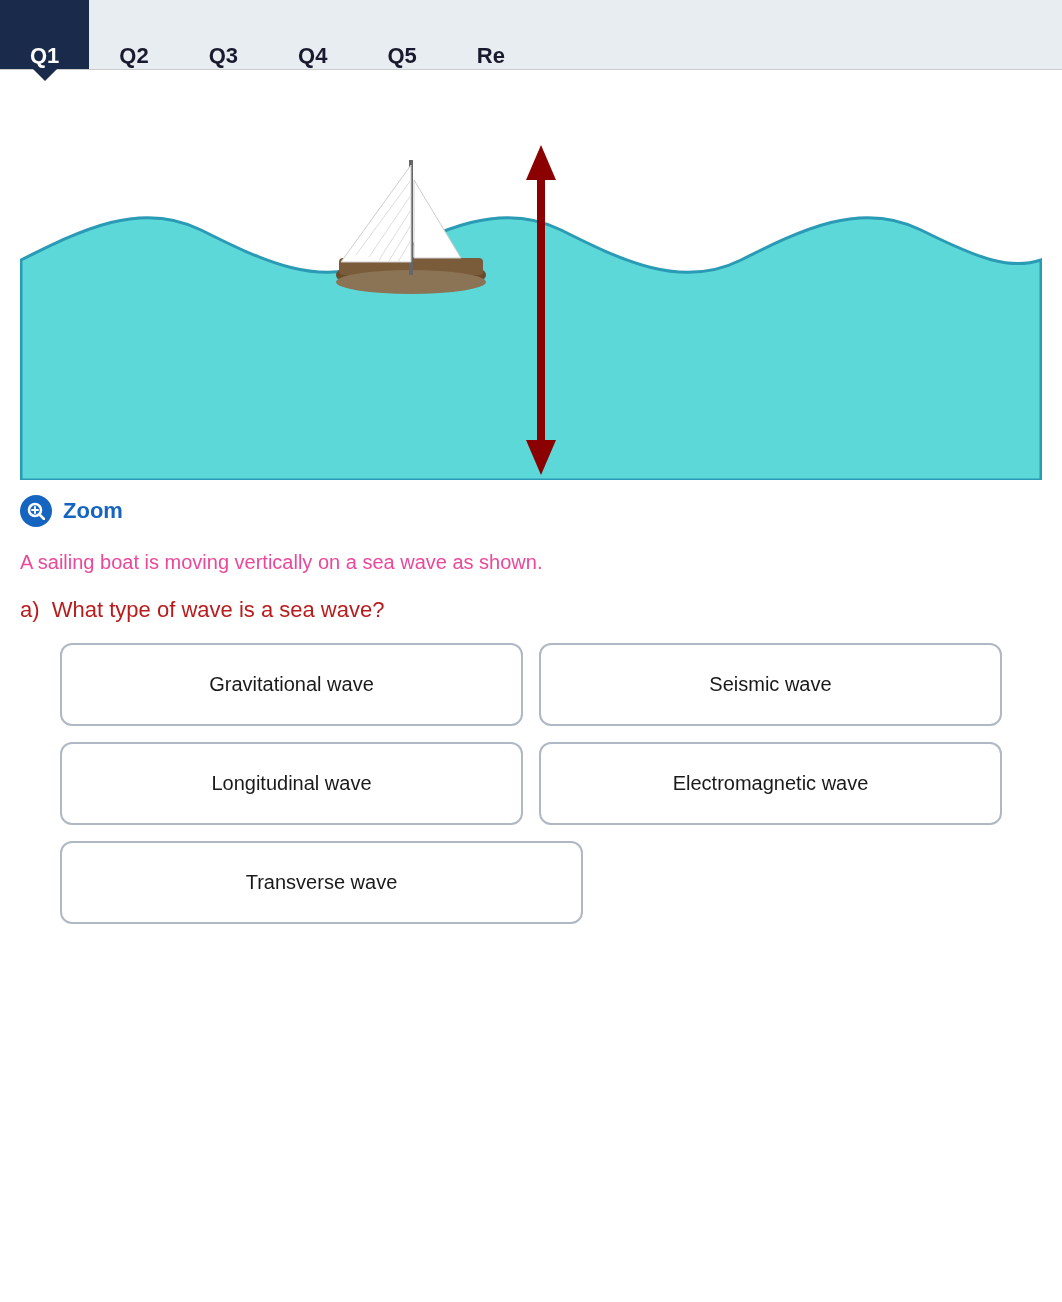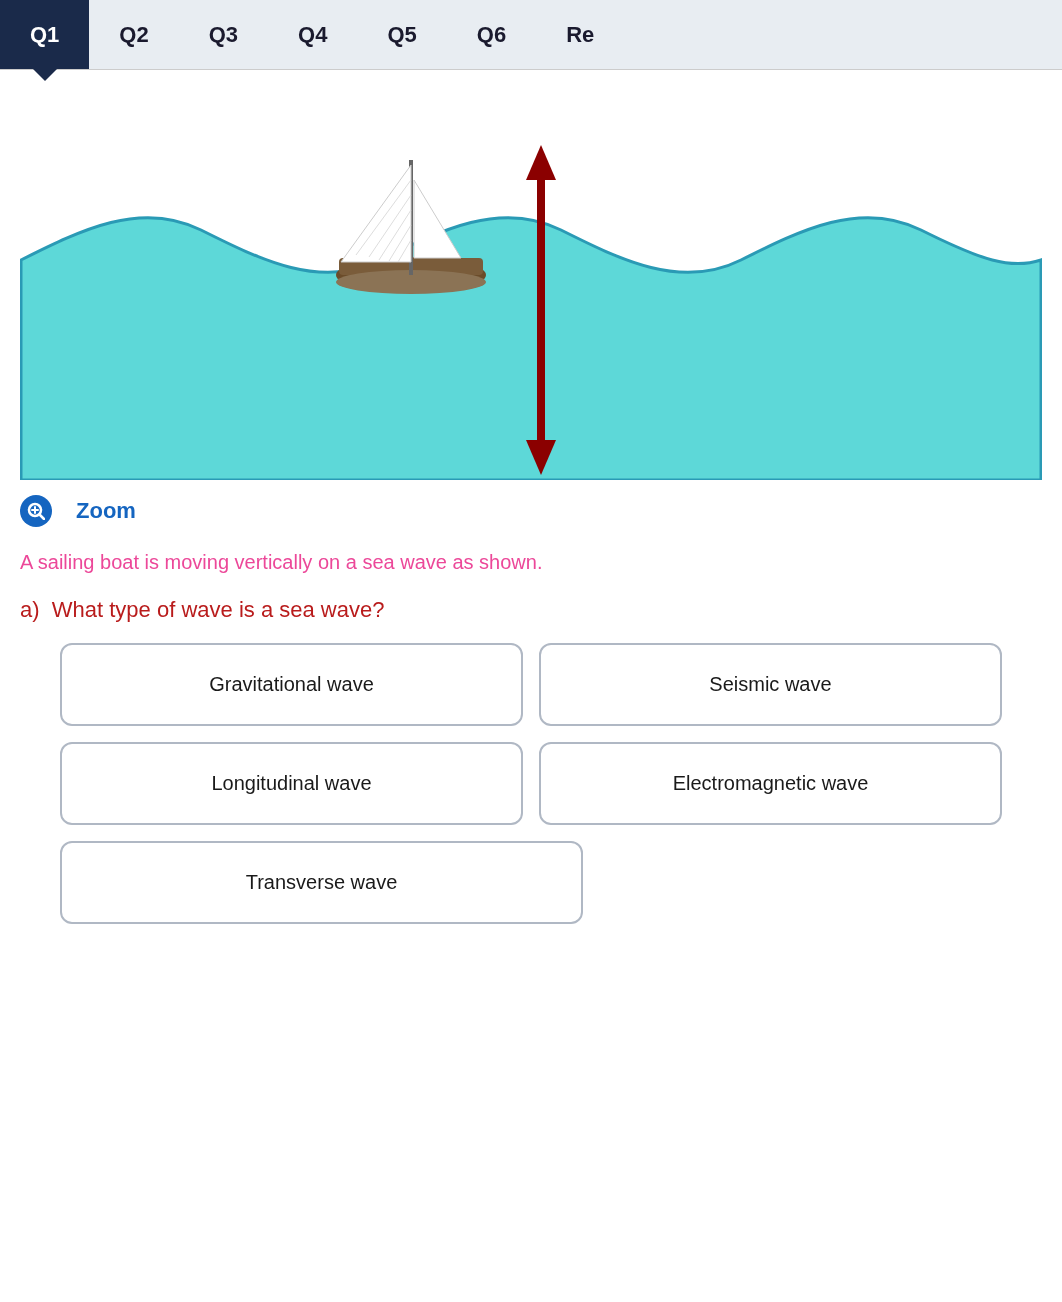--- a/index.html
+++ b/index.html
@@ -14,21 +14,21 @@
     
     .nav-bar {
       display: flex;
       align-items: stretch;
       background: #e8edf2;
       height: 70px;
       border-bottom: 1px solid #ccc;
     }
     .nav-item {
       display: flex;
-      align-items: center;
+      align-items: flex-end;
       justify-content: center;
       padding: 0 30px;
       font-size: 22px;
       font-weight: bold;
       color: #1a1a2e;
       cursor: pointer;
       position: relative;
     }
     .nav-item.active {
       background: #1a2a4a;
@@ -55,21 +55,21 @@
 
     .wave-svg {
       width: 100%;
       height: 100%;
     }
 
     
     .zoom-btn {
       display: flex;
       align-items: center;
-      gap: 24px;
+      gap: 11px;
       color: #1565c0;
       font-size: 22px;
       font-weight: bold;
       margin: 15px 20px 20px 20px;
       cursor: pointer;
       border: none;
       background: none;
     }
     .zoom-icon {
       width: 32px;
@@ -138,23 +138,20 @@
   <div class="nav-item">
     <span>Q3</span>
   </div>
   <div class="nav-item">
     <span>Q4</span>
   </div>
   <div class="nav-item">
     <span>Q5</span>
   </div>
   <div class="nav-item">
-    <span>Q6</span>
-  </div>
-  <div class="nav-item">
     <span>Re</span>
   </div>
 </nav>
 
 <div class="illustration-container">
   <svg class="wave-svg" viewBox="0 0 1020 380" xmlns="http://www.w3.org/2000/svg">
 
     <path d="M0,160 
              C60,130 120,100 180,130 
              C240,160 300,190 360,160 

